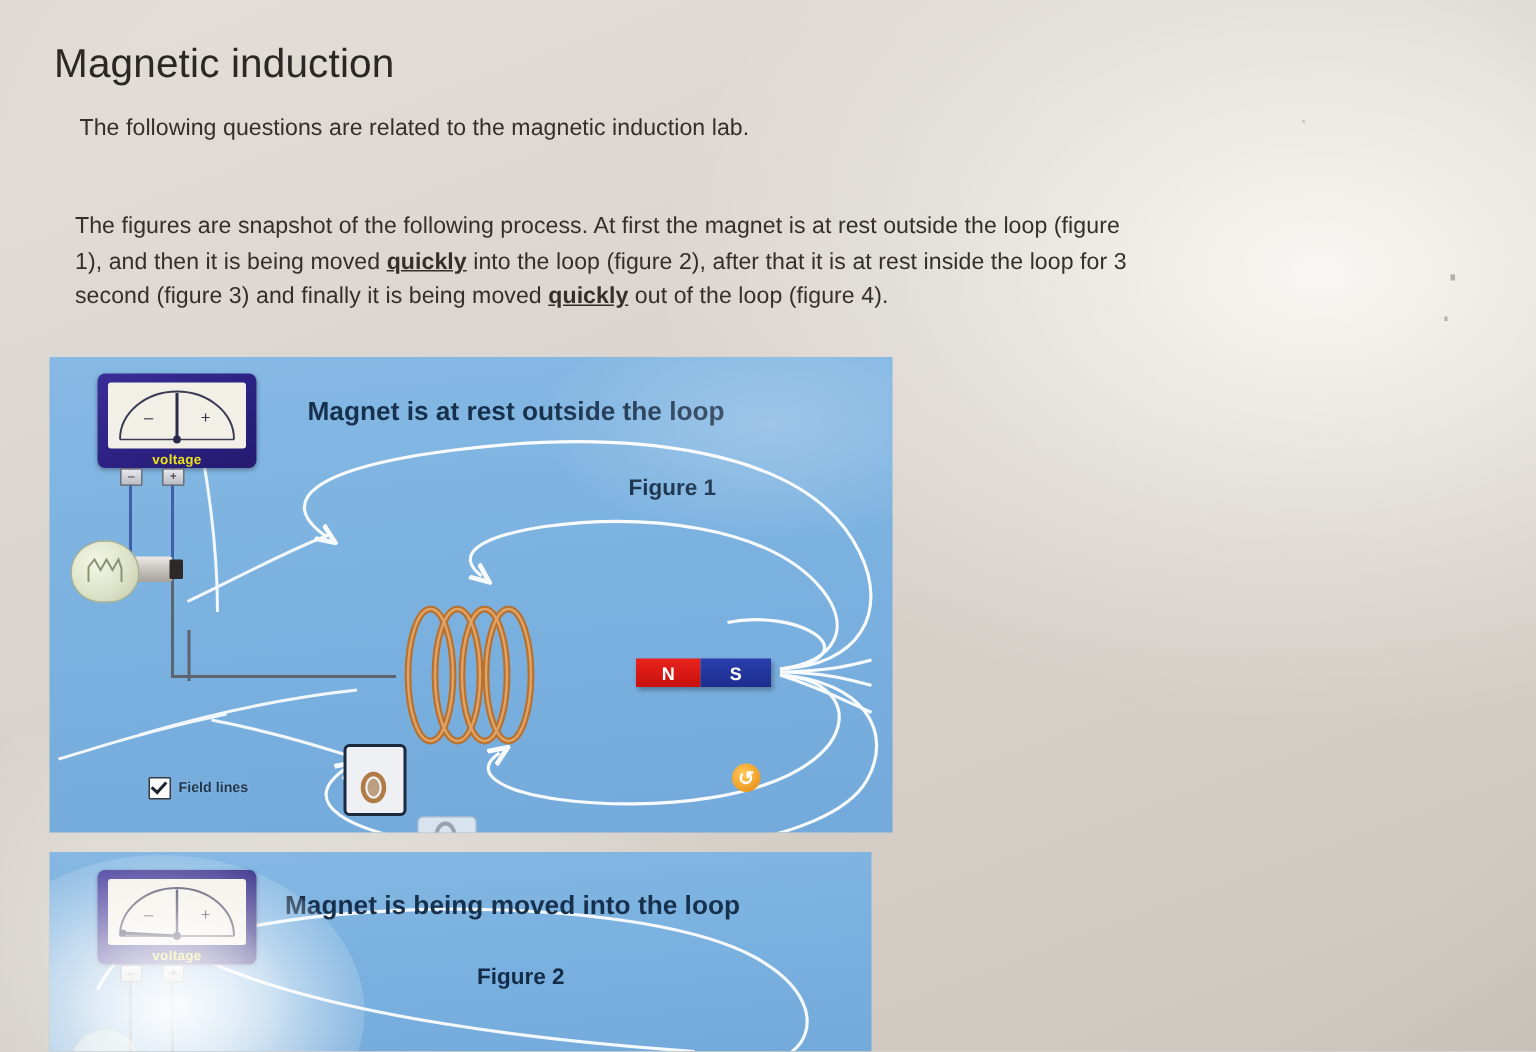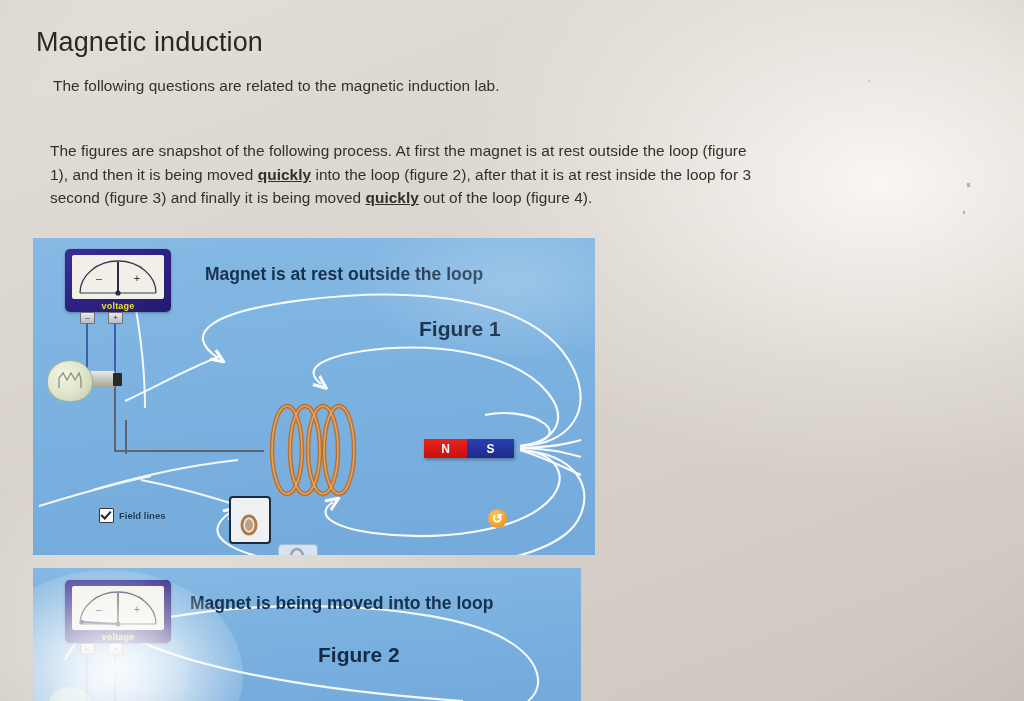--- a/index.html
+++ b/index.html
@@ -50,21 +50,21 @@
     overflow: hidden;
   }
   #panel-1 { left: 33px; top: 238px; width: 562px; height: 317px; }
   #panel-2 { left: 33px; top: 568px; width: 548px; height: 133px; }
 
   .sim-caption {
     position: absolute; font-size: 17.5px; font-weight: 600;
     color: #17304c; white-space: nowrap; z-index: 6;
   }
   .sim-figlabel {
-    position: absolute; font-size: 21px; font-weight: 700;
+    position: absolute; font-size: 15px; font-weight: 700;
     color: #132b46; white-space: nowrap; z-index: 6;
   }
   #cap-1 { left: 172px; top: 26px; }
   #fig-1 { left: 386px; top: 79px; }
   #cap-2 { left: 157px; top: 25px; }
   #fig-2 { left: 285px; top: 75px; }
 
   
   .voltmeter { position: absolute; z-index: 7; }
   .vm-body {
@@ -277,21 +277,21 @@
       <ellipse cx="64" cy="54" rx="15" ry="44"></ellipse>
       <ellipse cx="80" cy="54" rx="15" ry="44"></ellipse>
     </g>
   </svg>
 
   <div class="magnet" style="left:391px;top:201px;">
     <div class="mag-n" style="width:43px;height:19px;font-size:12px;">N</div>
     <div class="mag-s" style="width:47px;height:19px;font-size:12px;">S</div>
   </div>
 
-  <div class="ctl" id="fieldlines-control" style="left:66px;top:270px;">
+  <div class="ctl" id="fieldlines-control" style="left:66px;top:280px;">
     <span class="checkbox"></span>
     <span id="fieldlines-label">Field lines</span>
   </div>
 
   <div class="ctl coil-btn selected" style="left:196px;top:258px;">
     <svg width="34" height="40" style="position:absolute;left:1px;top:1px;">
       <ellipse cx="17" cy="26" rx="7" ry="9" fill="none" stroke="#b07b45" stroke-width="3"></ellipse>
       <ellipse cx="17" cy="26" rx="4" ry="6" fill="#9c6a38" opacity="0.6"></ellipse>
     </svg>
   </div>

